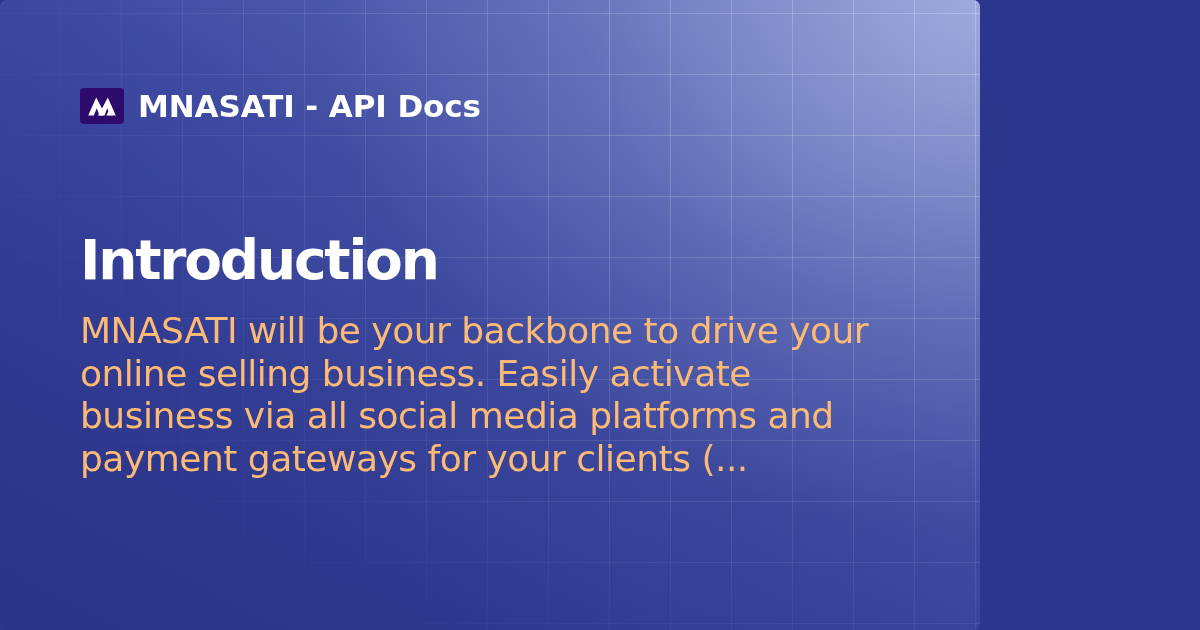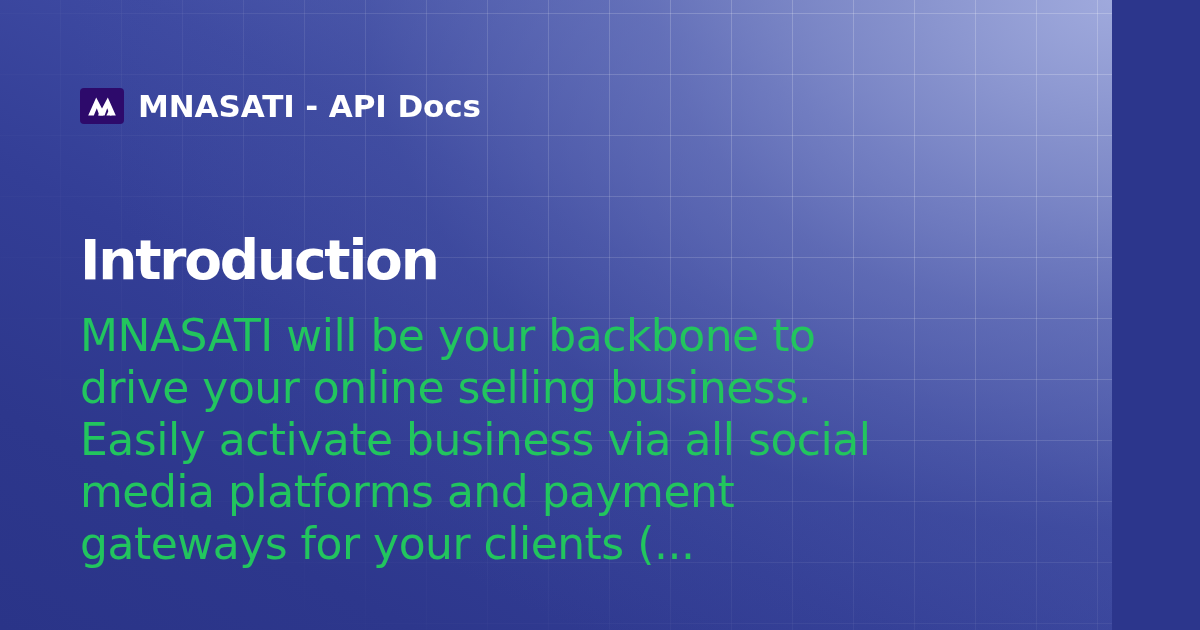--- a/index.html
+++ b/index.html
@@ -11,24 +11,25 @@
   }
 
   body {
     font-family:"DejaVu Sans", sans-serif;
     background:#2c368c;
   }
 
   
   #og-card {
     position:relative;
-    width:1112px;
+    width:980px;
     height:630px;
     overflow:hidden;
     background:#343f96;
+    border-radius:7px;
   }
 
   
   .bg-gradient {
     position:absolute;
     inset:0;
     background:
       radial-gradient(120% 150% at 100% 0%,
         rgba(160,170,221,0.95) 0%,
         rgba(139,150,207,0.80) 16%,
@@ -110,24 +111,24 @@
     letter-spacing:-2.2px;
     color:#ffffff;
   }
 
   
   .hero-desc {
     margin-top:22px;
     max-width:800px;
     font-family:"DejaVu Sans", sans-serif;
     font-weight:400;
-    font-size:44px;
+    font-size:36px;
     line-height:1.18;
     letter-spacing:-0.5px;
-    color:#22c55e;
+    color:#fdba74;
   }
 </style>
 </head>
 <body>
 
 <div id="og-card">
 
   <div class="bg-gradient"></div>
   <div class="bg-grid"></div>
 

